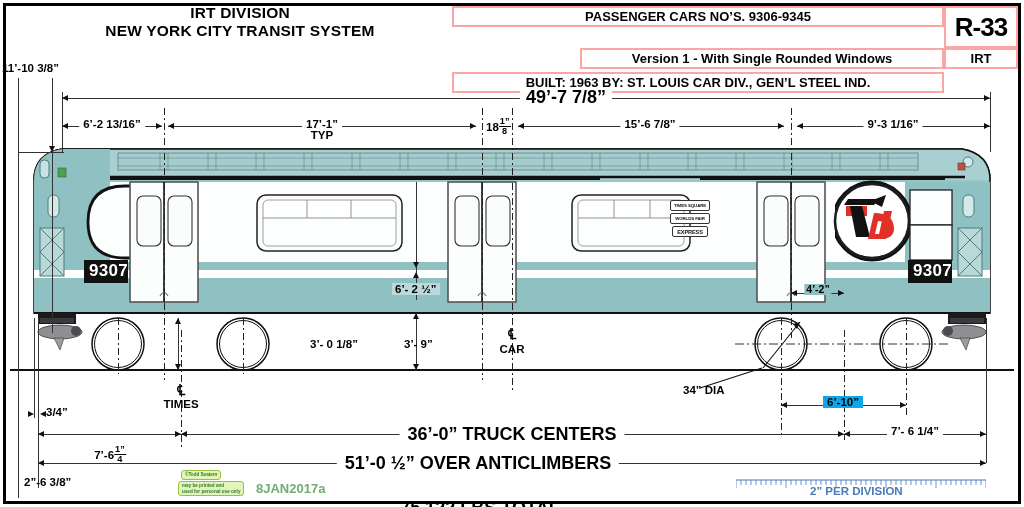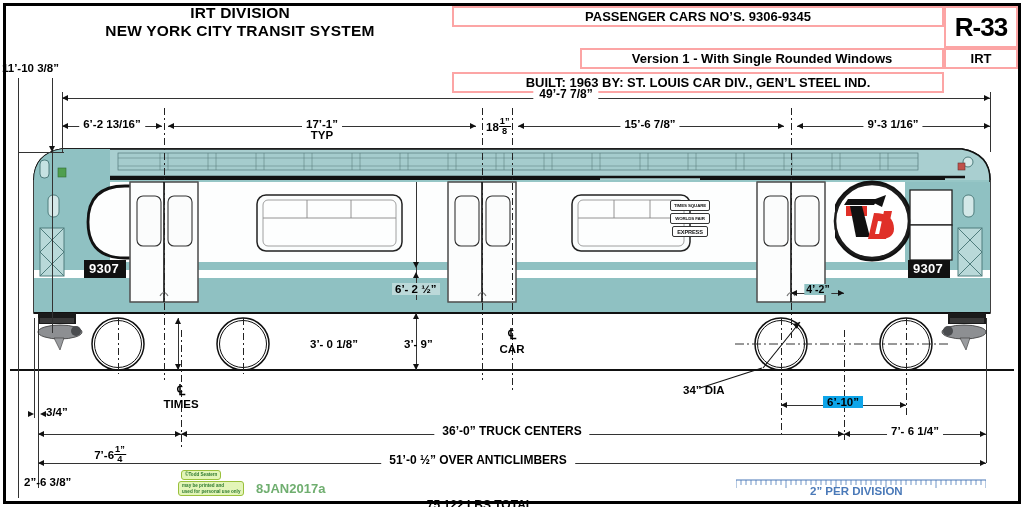--- a/index.html
+++ b/index.html
@@ -36,21 +36,21 @@
   .tb-r1 .tb-txt { font-size:26px; letter-spacing:-1px; }
   .tb-r2 .tb-txt { font-size:13px; }
 
   
   .lbl {
     position:absolute; font-size:11.5px; font-weight:bold; color:#000;
     white-space:nowrap; line-height:1.05;
   }
   .lbl.c  { transform:translateX(-50%); text-align:center; }
   .lbl.small { font-size:10.5px; }
-  .lbl.big { font-size:12px; }
+  .lbl.big { font-size:18px; }
 
   .frac { display:inline-block; vertical-align:-0.32em; text-align:center; font-size:.8em; line-height:1; }
   .frac i { display:block; font-style:normal; padding:0 1px; }
   .frac i.n { border-bottom:1.2px solid #000; }
 
   
   .hl { position:absolute; height:0; border-top:1.2px solid #111; }
   .vl { position:absolute; width:0; border-left:1.2px solid #111; }
   .thin { border-width:1px; border-color:#333; }
 
@@ -65,22 +65,22 @@
   .ar { position:absolute; width:0; height:0; border-style:solid; }
   .ar-l { border-width:3px 6px 3px 0; border-color:transparent #111 transparent transparent; }
   .ar-r { border-width:3px 0 3px 6px; border-color:transparent transparent transparent #111; }
   .ar-u { border-width:0 3px 6px 3px; border-color:transparent transparent #111 transparent; }
   .ar-d { border-width:6px 3px 0 3px; border-color:#111 transparent transparent transparent; }
 
   
   #car { position:absolute; left:0; top:0; width:1024px; height:507px; pointer-events:none; }
 
   .car-num {
-    position:absolute; background:#111; color:#fff; font-size:13px; font-weight:bold;
-    padding:1px 7px 2px 5px; letter-spacing:.3px;
+    position:absolute; background:#111; color:#fff; font-size:17px; font-weight:bold;
+    padding:1px 0 2px 5px; letter-spacing:.3px;
   }
 
   .sign-box {
     position:absolute; border:1px solid #333; border-radius:2px; background:#fdfdfd;
     font-size:4.4px; font-weight:bold; display:flex; align-items:center; justify-content:center;
     color:#111; letter-spacing:-.1px;
   }
 
   .ruler { position:absolute; }
   .ruler-lbl { position:absolute; font-size:11.5px; font-weight:bold; color:#4a79b8; }

